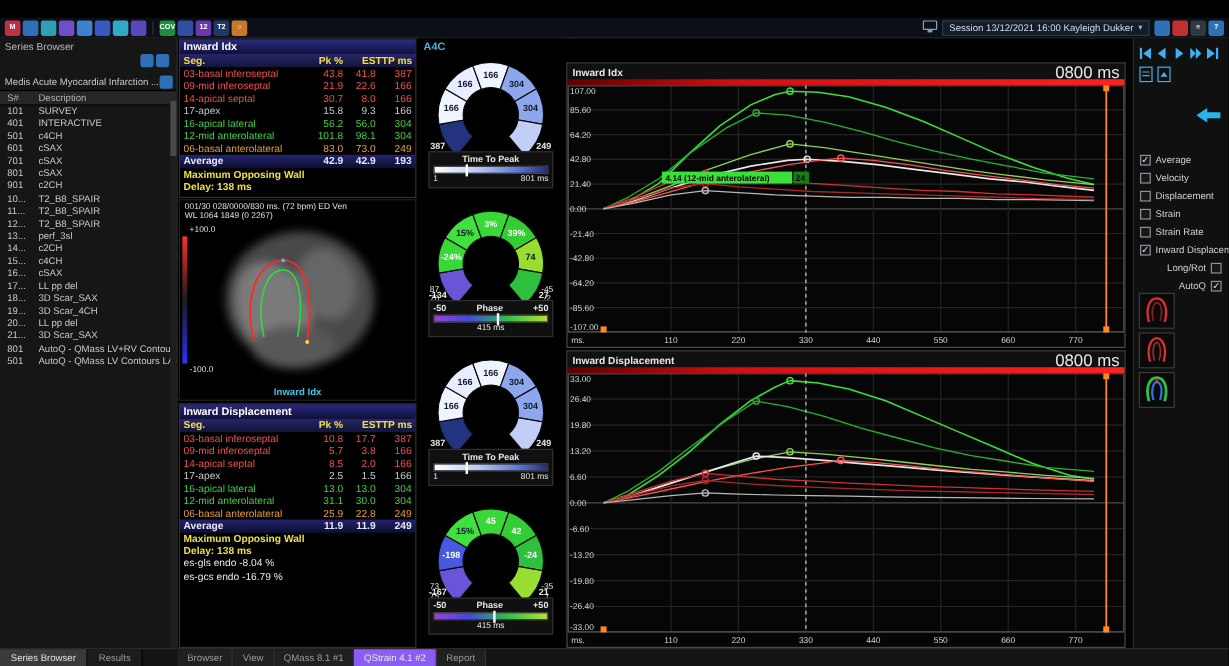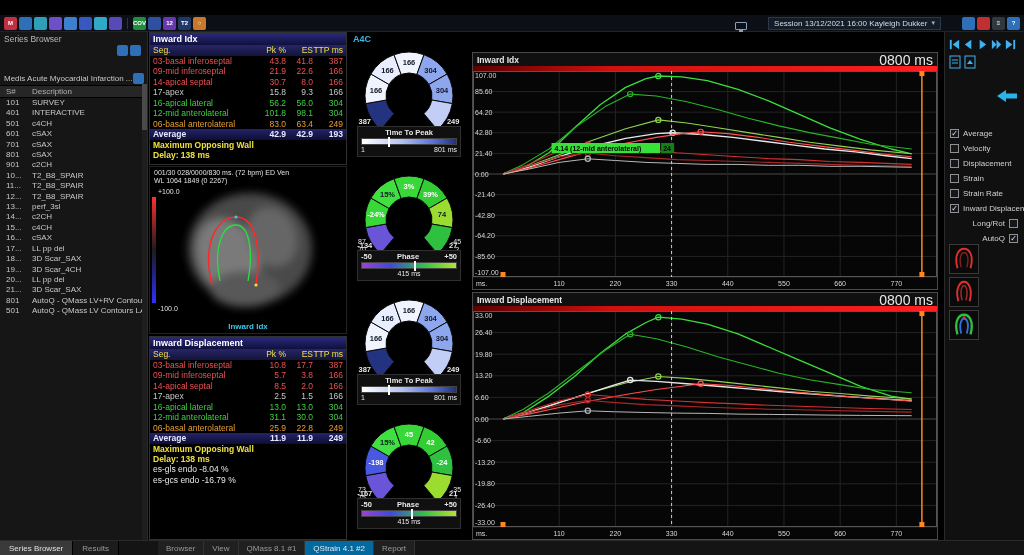--- a/index.html
+++ b/index.html
@@ -13,47 +13,47 @@
   .tb-title{font-size:9px;color:#c8d4e0;white-space:nowrap}
   .win-btns{margin-left:auto;display:flex;height:15px}
   .win-btn{width:20px;height:15px;display:flex;align-items:center;justify-content:center;font-size:8px;color:#cfcfcf;cursor:pointer}
   .win-btn.close{background:#c43030;color:#fff}
   
   .toolbar{position:absolute;top:15px;left:0;right:0;height:17px;background:#0c1016;display:flex;align-items:center;padding:0 4px;border-bottom:1px solid #1c242e}
   .tb-icons{display:flex;align-items:center;gap:2px}
   .tb-icon{width:13px;height:13px;border-radius:2px;font-size:6px;font-weight:bold;color:#fff;
            display:flex;align-items:center;justify-content:center;cursor:pointer;flex:none}
   .tb-sep{width:1px;height:11px;background:#333;margin:0 3px}
-  .tb-right{margin-left:auto;display:flex;align-items:flex-end;gap:21px}
+  .tb-right{margin-left:auto;display:flex;align-items:flex-start;gap:4px}
   .monitor{width:12px;height:8px;border:1px solid #8aa0b8;border-radius:1px;position:relative}
   .monitor::after{content:"";position:absolute;left:3px;bottom:-3px;width:4px;height:2px;background:#8aa0b8}
   .session{display:flex;align-items:center;gap:4px;font-size:8px;color:#d0dce8;border:1px solid #2a3a4a;
            background:#141c26;height:13px;padding:0 5px;cursor:pointer;white-space:nowrap}
   .caret{font-size:7px;color:#9ab0c4}
   
   .series-panel{position:absolute;top:32px;left:0;width:148px;bottom:15px;background:#161616;border-right:1px solid #2a2a2a}
   .sp-header{font-size:8.5px;color:#b8b8b8;padding:2px 4px}
   .sp-icons{position:absolute;top:13px;right:6px;display:flex;gap:2px}
   .sp-icon{width:11px;height:11px;border-radius:2px;background:#2f6fb8;cursor:pointer}
-  .study-row{margin-top:26px;display:flex;align-items:center;padding:1px 4px;font-size:8px;color:#c8c8c8;white-space:nowrap;overflow:hidden}
+  .study-row{margin-top:16px;display:flex;align-items:center;padding:1px 4px;font-size:8px;color:#c8c8c8;white-space:nowrap;overflow:hidden}
   .study-row .sp-icon{margin-left:auto;flex:none}
   .cols-head{display:flex;background:#262626;color:#b0b0b0;font-size:8px;line-height:11px;padding-left:6px;border-top:1px solid #000;border-bottom:1px solid #000}
   .cols-head .snum{width:26px}
   .series-list{overflow:hidden}
   .srow{display:flex;font-size:8px;line-height:10.4px;color:#c8c8c8;padding-left:6px;white-space:nowrap;cursor:pointer}
   .snum{width:26px;flex:none}
   .sdesc{flex:1;overflow:hidden}
   .sp-scroll{position:absolute;top:52px;right:0;width:5px;bottom:0;background:#1e1e1e}
   .sp-thumb{position:absolute;top:0;left:0;width:5px;height:46px;background:#4a4a4a}
   
   .mid-col{position:absolute;top:32px;left:149px;width:198px;bottom:15px;background:#000}
   .mtable{position:absolute;left:0;right:0;background:#000;border:1px solid #303030}
   .mt-title{font-size:9px;font-weight:bold;color:#fff;padding:1px 3px;background:linear-gradient(#2a2a7e,#10103c)}
   .mt-row{display:flex;font-size:8.5px;line-height:10.5px;padding:0 3px;white-space:nowrap}
-  .mt-head{background:linear-gradient(#262668,#14143a);color:#f0e040;font-weight:normal}
+  .mt-head{background:linear-gradient(#262668,#14143a);color:#f0e040;font-weight:bold}
   .c-seg{flex:1;overflow:hidden}
   .c-pk{width:32px;text-align:right;flex:none}
   .c-es{width:27px;text-align:right;flex:none}
   .c-ttp{width:30px;text-align:right;flex:none}
   .rowc-red{color:#f05050}.rowc-green{color:#3fd03f}.rowc-orange{color:#e8a030}.rowc-gray{color:#c8c8c8}
   .mt-avg{background:linear-gradient(#23236a,#0e0e34);color:#e8e8ff;font-weight:bold}
   .mt-foot{font-size:8.5px;line-height:10px;color:#f0e040;font-weight:bold;padding:0 3px;white-space:nowrap}
   .mt-extra{font-size:8.5px;line-height:11px;color:#e8e8e8;padding:0 3px;white-space:nowrap}
   .viewport{position:absolute;left:0;right:0;background:#000;border:1px solid #222;overflow:hidden}
   .ov{position:absolute;font-size:7px;color:#e0e0e0;white-space:nowrap}
@@ -100,27 +100,27 @@
   .chk-list{position:absolute;top:94px;left:5px;right:2px}
   .chk{display:flex;align-items:center;gap:4px;height:15px;font-size:8px;color:#d0d0d0;cursor:pointer;white-space:nowrap}
   .box{width:9px;height:9px;border:1px solid #909090;background:#14181c;display:flex;align-items:center;
        justify-content:center;font-size:8px;line-height:8px;color:#cfe4ff;flex:none}
   .chk.sub{justify-content:flex-end;padding-right:4px}
   .thumbs{position:absolute;top:212px;left:4px;display:flex;flex-direction:column;gap:3px}
   .thumb{width:30px;height:30px;background:#0a0a0a;border:1px solid #3a3a3a;cursor:pointer}
   
   .bottombar{position:absolute;left:0;right:0;bottom:0;height:15px;background:#141414;border-top:1px solid #2a2a2a}
   .left-tabs{position:absolute;left:0;top:0;height:15px;display:flex}
-  .app-tabs{position:absolute;left:158px;top:0;height:15px;display:flex}
+  .app-tabs{position:absolute;left:148px;top:0;height:15px;display:flex}
   .btab{display:inline-flex;align-items:center;height:15px;padding:0 9px;font-size:8px;color:#9a9a9a;
         background:#1c1c1c;border-right:1px solid #000;cursor:pointer;white-space:nowrap}
   .btab.active{background:#3a3a3a;color:#e0e0e0}
   .ctab{display:inline-flex;align-items:center;height:15px;padding:0 8px;font-size:8px;color:#9a9a9a;
         background:#202020;border-right:1px solid #333;cursor:pointer;white-space:nowrap}
-  .ctab.active{background:#0369a1;color:#e8e8e8}
+  .ctab.active{background:#8b5cf6;color:#e8e8e8}
 </style>
 </head>
 <body>
 
 <div class="root">
 
 
   <div class="toolbar">
     <div class="tb-icons" id="tb-icons">
         <span class="tb-icon" style="background: rgb(192, 48, 64);">M</span>
@@ -299,21 +299,21 @@
         </div>
         <div class="mt-row rowc-green">
           <span class="c-seg">12-mid anterolateral</span>
           <span class="c-pk">101.8</span>
           <span class="c-es">98.1</span>
           <span class="c-ttp">304</span>
         </div>
         <div class="mt-row rowc-orange">
           <span class="c-seg">06-basal anterolateral</span>
           <span class="c-pk">83.0</span>
-          <span class="c-es">63.4</span>
+          <span class="c-es">73.0</span>
           <span class="c-ttp">249</span>
         </div>
         <div class="mt-row mt-avg">
           <span class="c-seg">Average</span>
           <span class="c-pk">42.9</span>
           <span class="c-es">42.9</span>
           <span class="c-ttp">193</span>
         </div>
         <div class="mt-foot">Maximum Opposing Wall</div>
         <div class="mt-foot">Delay: 138 ms</div>

